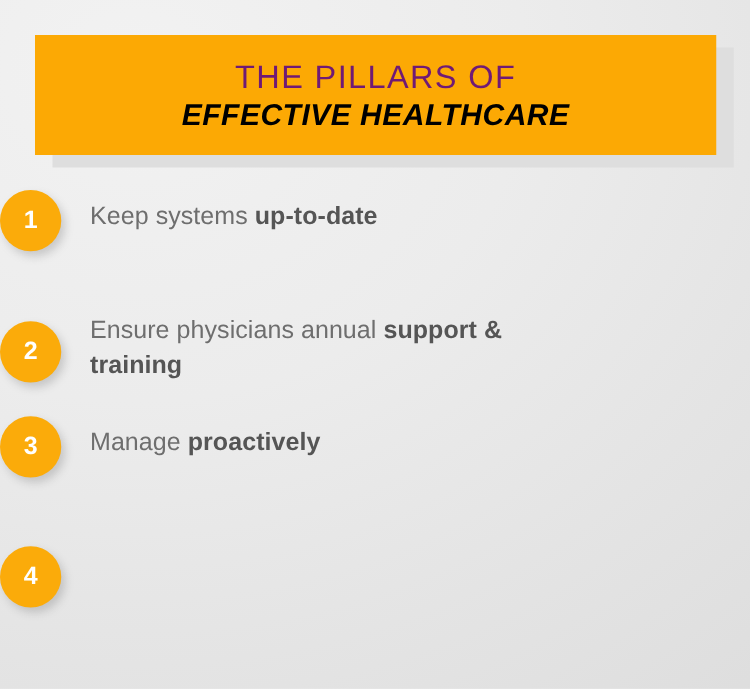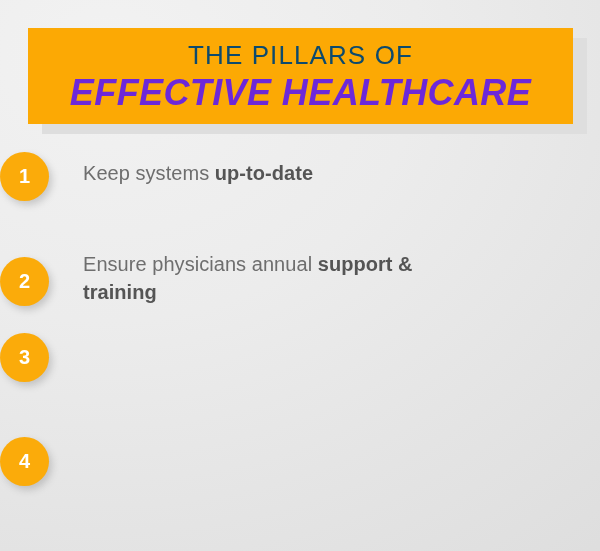--- a/index.html
+++ b/index.html
@@ -45,31 +45,31 @@
     top: 0;
     width: 545px;
     height: 96px;
     background: #fca904;
     display: flex;
     flex-direction: column;
     align-items: center;
     justify-content: center;
   }
   .banner-line1 {
-    color: #0c4a6e;
+    color: #701a75;
     font-size: 26px;
     font-weight: 400;
     letter-spacing: 1.1px;
     line-height: 1;
     margin-bottom: 7px;
     white-space: nowrap;
   }
   .banner-line2 {
-    color: #6d28d9;
-    font-size: 36px;
+    color: #000000;
+    font-size: 24px;
     font-weight: 700;
     font-style: italic;
     letter-spacing: 0.4px;
     line-height: 1;
     white-space: nowrap;
   }
 
   
   .list {
     position: absolute;
@@ -101,21 +101,21 @@
     flex: 0 0 49px;
   }
   .bullet-num {
     color: #ffffff;
     font-size: 20px;
     font-weight: 700;
     line-height: 1;
     margin-top: -1px;
   }
   .row-text {
-    margin-left: 42px;
+    margin-left: 31px;
     padding-top: 7px;
     font-size: 20px;
     line-height: 1.42;
     color: #6e6e6e;
     font-weight: 400;
     max-width: 400px;
     letter-spacing: 0.05px;
   }
   .row-text b {
     color: #555555;
@@ -169,20 +169,21 @@
     </div>
 
     <div class="row r3">
       <div class="bullet-cell">
         <div class="bullet-wrap">
           <div class="bullet">
             <span class="bullet-num">3</span>
           </div>
         </div>
       </div>
+      <div class="row-text"><span>Manage </span><b>proactively</b><span></span></div>
     </div>
 
     <div class="row r4">
       <div class="bullet-cell">
         <div class="bullet-wrap">
           <div class="bullet">
             <span class="bullet-num">4</span>
           </div>
         </div>
       </div>

